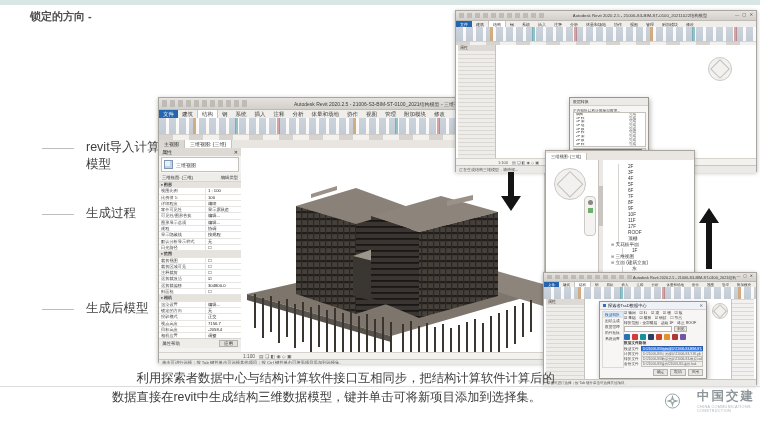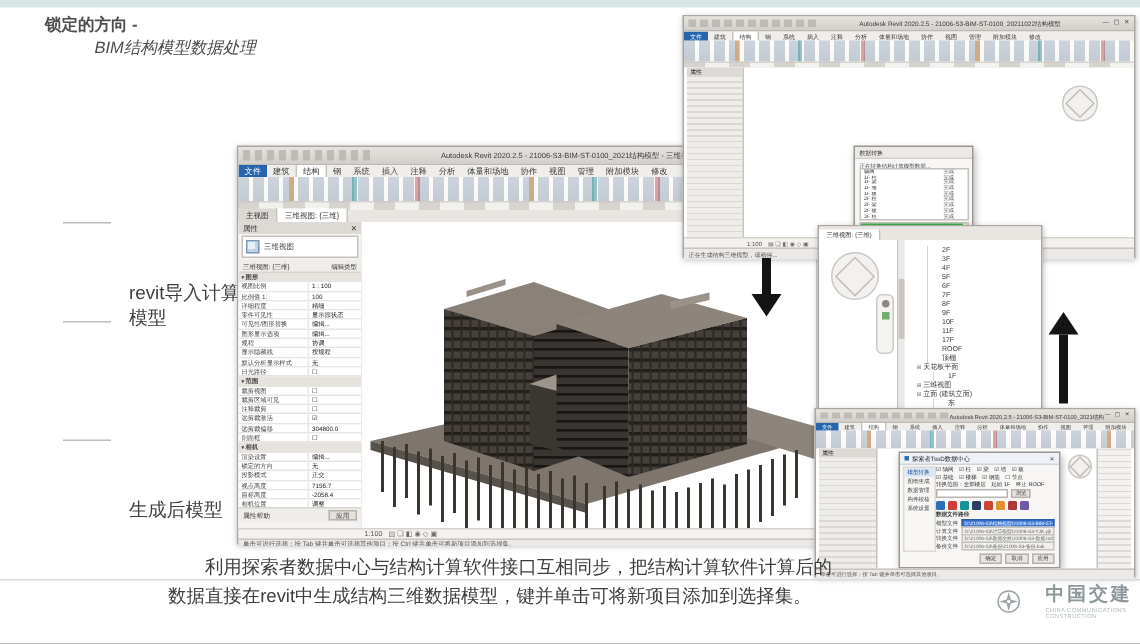--- a/index.html
+++ b/index.html
@@ -6,21 +6,21 @@
   .slide{position:relative;width:760px;height:429px;background:#fff;overflow:hidden;
          font-family:"Liberation Sans",sans-serif;color:#3d3d3d;}
   .abs{position:absolute;}
 
   
   .topbar{left:0;top:0;width:760px;height:5px;background:#d8e6e5;}
   .stitle{left:30px;top:9px;font-size:11px;font-weight:bold;color:#4f4f4f;}
   .ssub{left:63px;top:24px;font-size:11px;font-style:italic;color:#4a4a4a;}
   .bullet{display:flex;align-items:flex-start;width:140px;}
   .bullet .dash{width:32px;height:0;border-top:1px solid #bdbdbd;margin:9px 12px 0 0;flex:none;}
-  .bullet .blab{font-size:12.5px;line-height:17px;color:#3f3f3f;width:86px;margin-top:48px;}
+  .bullet .blab{font-size:12.5px;line-height:17px;color:#3f3f3f;width:86px;}
   .par{left:112px;top:369px;width:452px;font-size:12.3px;line-height:19px;color:#3d3d3d;text-indent:2em;}
   .footline{left:0;top:386px;width:760px;height:1px;background:#dcdcdc;}
   .logo{left:664px;top:389px;display:flex;align-items:center;}
   .logo svg{width:24px;height:24px;}
   .logoname{font-size:12.5px;font-weight:bold;color:#8e989b;letter-spacing:2px;line-height:13px;}
   .logosub{font-size:3.8px;color:#aeb6b9;letter-spacing:.3px;margin-top:2px;}
 
   
   .win{position:absolute;background:#f3f1ee;border:1px solid #a9a5a0;box-shadow:0 1px 4px rgba(0,0,0,.28);box-sizing:border-box;}
   .tbar{position:relative;background:linear-gradient(#e6e3df,#d3d0cb);border-bottom:1px solid #bdb9b4;display:flex;align-items:center;}
@@ -166,34 +166,34 @@
   #adown{left:501px;top:172px;} #adown .shaft{height:24px;}
   #aup{left:699px;top:208px;} #aup .shaft{height:46px;}
 </style>
 </head>
 <body>
 
 <div class="slide">
 
   <div class="abs topbar"></div>
   <div class="abs stitle">锁定的方向 -</div>
-  <div class="abs ssub">BIM结构模型数据处理</div>
 
   <div class="abs" style="left:42px;top:139px;">
     <div class="bullet">
         <span class="dash"></span>
       <span class="blab">revit导入计算模型</span>
       </div>
   </div>
   <div class="abs" style="left:42px;top:205px;">
     <div class="bullet">
         <span class="dash"></span>
-      </div>
-  </div>
-  <div class="abs" style="left:42px;top:284px;">
+      <span class="blab">生成过程</span>
+      </div>
+  </div>
+  <div class="abs" style="left:42px;top:300px;">
     <div class="bullet">
         <span class="dash"></span>
       <span class="blab">生成后模型</span>
       </div>
   </div>
 
   <div class="win" id="wmain">
     <div class="tbar">
       <div class="qat"></div>
       <div class="wtitle">Autodesk Revit 2020.2.5 - 21006-S3-BIM-ST-0100_2021结构模型 - 三维视图: {三维}</div>

